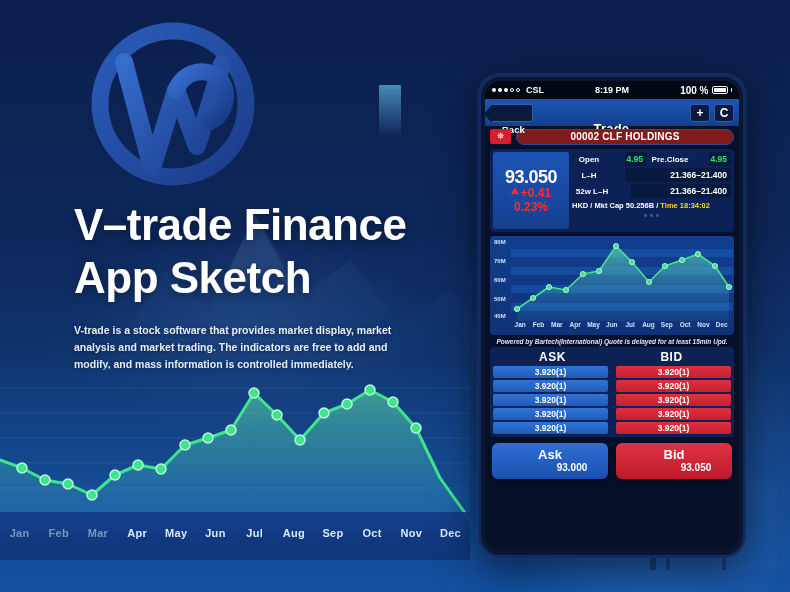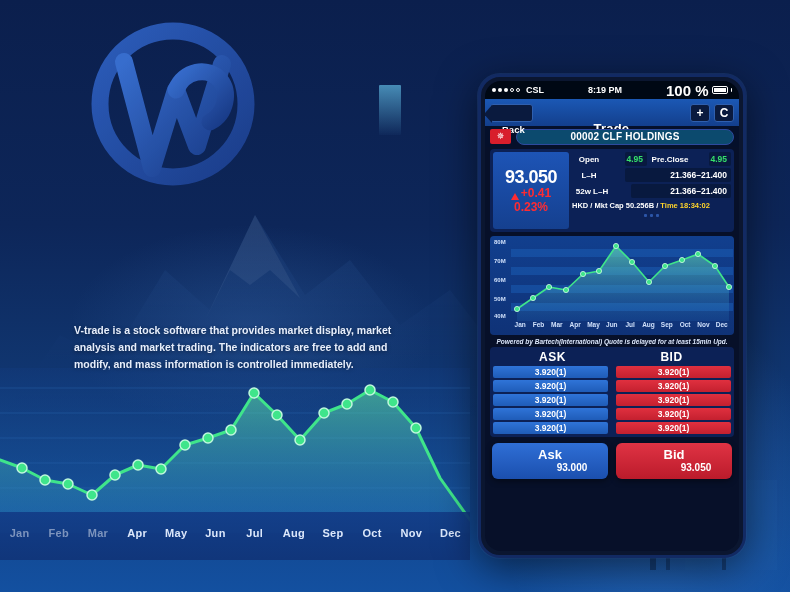--- a/index.html
+++ b/index.html
@@ -89,21 +89,21 @@
     height:18px; background:#000814; color:#fff;
     display:flex; align-items:center; padding:0 7px;
     font-size:9px; font-weight:bold;
   }
   .sb-left { display:flex; align-items:center; gap:3px;justify-content:flex-end; }
   .dots { display:flex; gap:2px; align-items:center; }
   .dots i { width:4px; height:4px; border-radius:50%; background:#fff; display:block; }
   .dots i.hollow { background:transparent; border:1px solid #fff; width:4px; height:4px; }
   .sb-carrier { margin-left:3px; font-size:9px; }
   .sb-center { flex:1; text-align:center; font-size:9px; }
-  .sb-right { display:flex; align-items:center; gap:3px; font-size:15px; }
+  .sb-right { display:flex; align-items:center; gap:3px; font-size:10px; }
   .batt { width:16px; height:8px; border:1px solid #fff; border-radius:2px; padding:1px; }
   .batt i { display:block; width:100%; height:100%; background:#fff; }
   .batt-tip { width:1.5px; height:4px; background:#fff; border-radius:0 1px 1px 0; }
 
   
   .navbar {
     height:27px; background:linear-gradient(180deg,#1b58b5,#133f8c);
     display:flex; align-items:center; padding:0 5px; gap:4px;
     border-bottom:1px solid #0a2css;
   }
@@ -122,34 +122,34 @@
     width:20px; height:18px; background:#0a1a3e; border:1px solid #2f5fae;
     border-radius:3px; color:#fff; font-size:12px; font-weight:bold;
     display:flex; align-items:center; justify-content:center;
   }
 
   
   .namerow { height:21px; background:#05102b; display:flex; align-items:center; padding:2px 5px; gap:5px; }
   .flag { width:21px; height:15px; background:#d81e2c; border-radius:2px; position:relative; display:flex; align-items:center; justify-content:center; }
   .flag span { color:#fff; font-size:9px; line-height:9px; }
   .namepill {
-    flex:1; height:16px; background:#0c4a6e; border:1px solid #2d4a9e; border-radius:8px;
+    flex:1; height:16px; background:#7f1d1d; border:1px solid #2d4a9e; border-radius:8px;
     color:#fff; font-size:10px; font-weight:bold; display:flex; align-items:center; justify-content:center;
     letter-spacing:.2px;
   }
 
   
   .quote { margin:2px 5px 0 5px; height:83px; background:#0c2156; border-radius:4px; display:flex; padding:3px; gap:3px; }
   .price-box {
     width:76px; background:linear-gradient(180deg,#1d54b6,#15408f);
     border-radius:3px; display:flex; flex-direction:column; align-items:center; justify-content:center;
     padding:2px 0;
   }
   .price-main { color:#fff; font-size:18px; font-weight:bold; letter-spacing:-.5px; line-height:20px; }
-  .price-chg { color:#ff2b32; font-size:12px; font-weight:bold; line-height:13px; display:flex; align-items:flex-end; gap:2px; }
+  .price-chg { color:#ff2b32; font-size:12px; font-weight:bold; line-height:13px; display:flex; align-items:flex-start; gap:2px; }
   .tri { width:0; height:0; border-left:4px solid transparent; border-right:4px solid transparent; border-bottom:7px solid #ff2b32; }
   .price-pct { color:#ff2b32; font-size:12px; font-weight:bold; line-height:14px; }
 
   .qdetails { flex:1; display:flex; flex-direction:column; gap:2px; }
   .qrow { display:flex; align-items:center; gap:3px; height:14px; }
   .qlabel { color:#fff; font-size:8px; font-weight:bold; width:34px; text-align:center; flex:none; }
   .qlabel.w { width:40px; }
   .qval {
     flex:1; height:14px; background:#08193f; border-radius:2px;
     display:flex; align-items:center; justify-content:flex-end; padding-right:4px;
@@ -236,20 +236,24 @@
       <linearGradient id="lg2" x1="0" y1="0" x2="1" y2="1">
         <stop offset="0%" stop-color="#3b74d8"></stop>
         <stop offset="100%" stop-color="#1a3d8c"></stop>
       </linearGradient>
     </defs>
     <circle cx="93" cy="86" r="73" fill="none" stroke="url(#lg1)" stroke-width="17"></circle>
     <path d="M44,44 L72,150 L96,72 L117,128 L142,46" fill="none" stroke="url(#lg2)" stroke-width="18" stroke-linejoin="round" stroke-linecap="round"></path>
     <path d="M96,72 C104,52 128,48 140,62 C150,74 146,96 130,104" fill="none" stroke="url(#lg2)" stroke-width="17" stroke-linecap="round"></path>
   </svg>
 
+  <div class="headline">
+    <span>V–trade Finance</span>
+    <span class="l2">App Sketch</span>
+  </div>
   <div class="desc">V-trade is a stock software that provides market display, market analysis and market trading. The indicators are free to add and modify, and mass information is controlled immediately.</div>
 
   <div class="bigchart">
     <svg width="470" height="165" viewBox="0 0 470 165" preserveAspectRatio="none">
       <defs>
         <linearGradient id="bg-band" x1="0" y1="0" x2="0" y2="1">
           <stop offset="0%" stop-color="#123a7d"></stop>
           <stop offset="100%" stop-color="#1b63ae"></stop>
         </linearGradient>
         <linearGradient id="area-fill" x1="0" y1="0" x2="0" y2="1">

